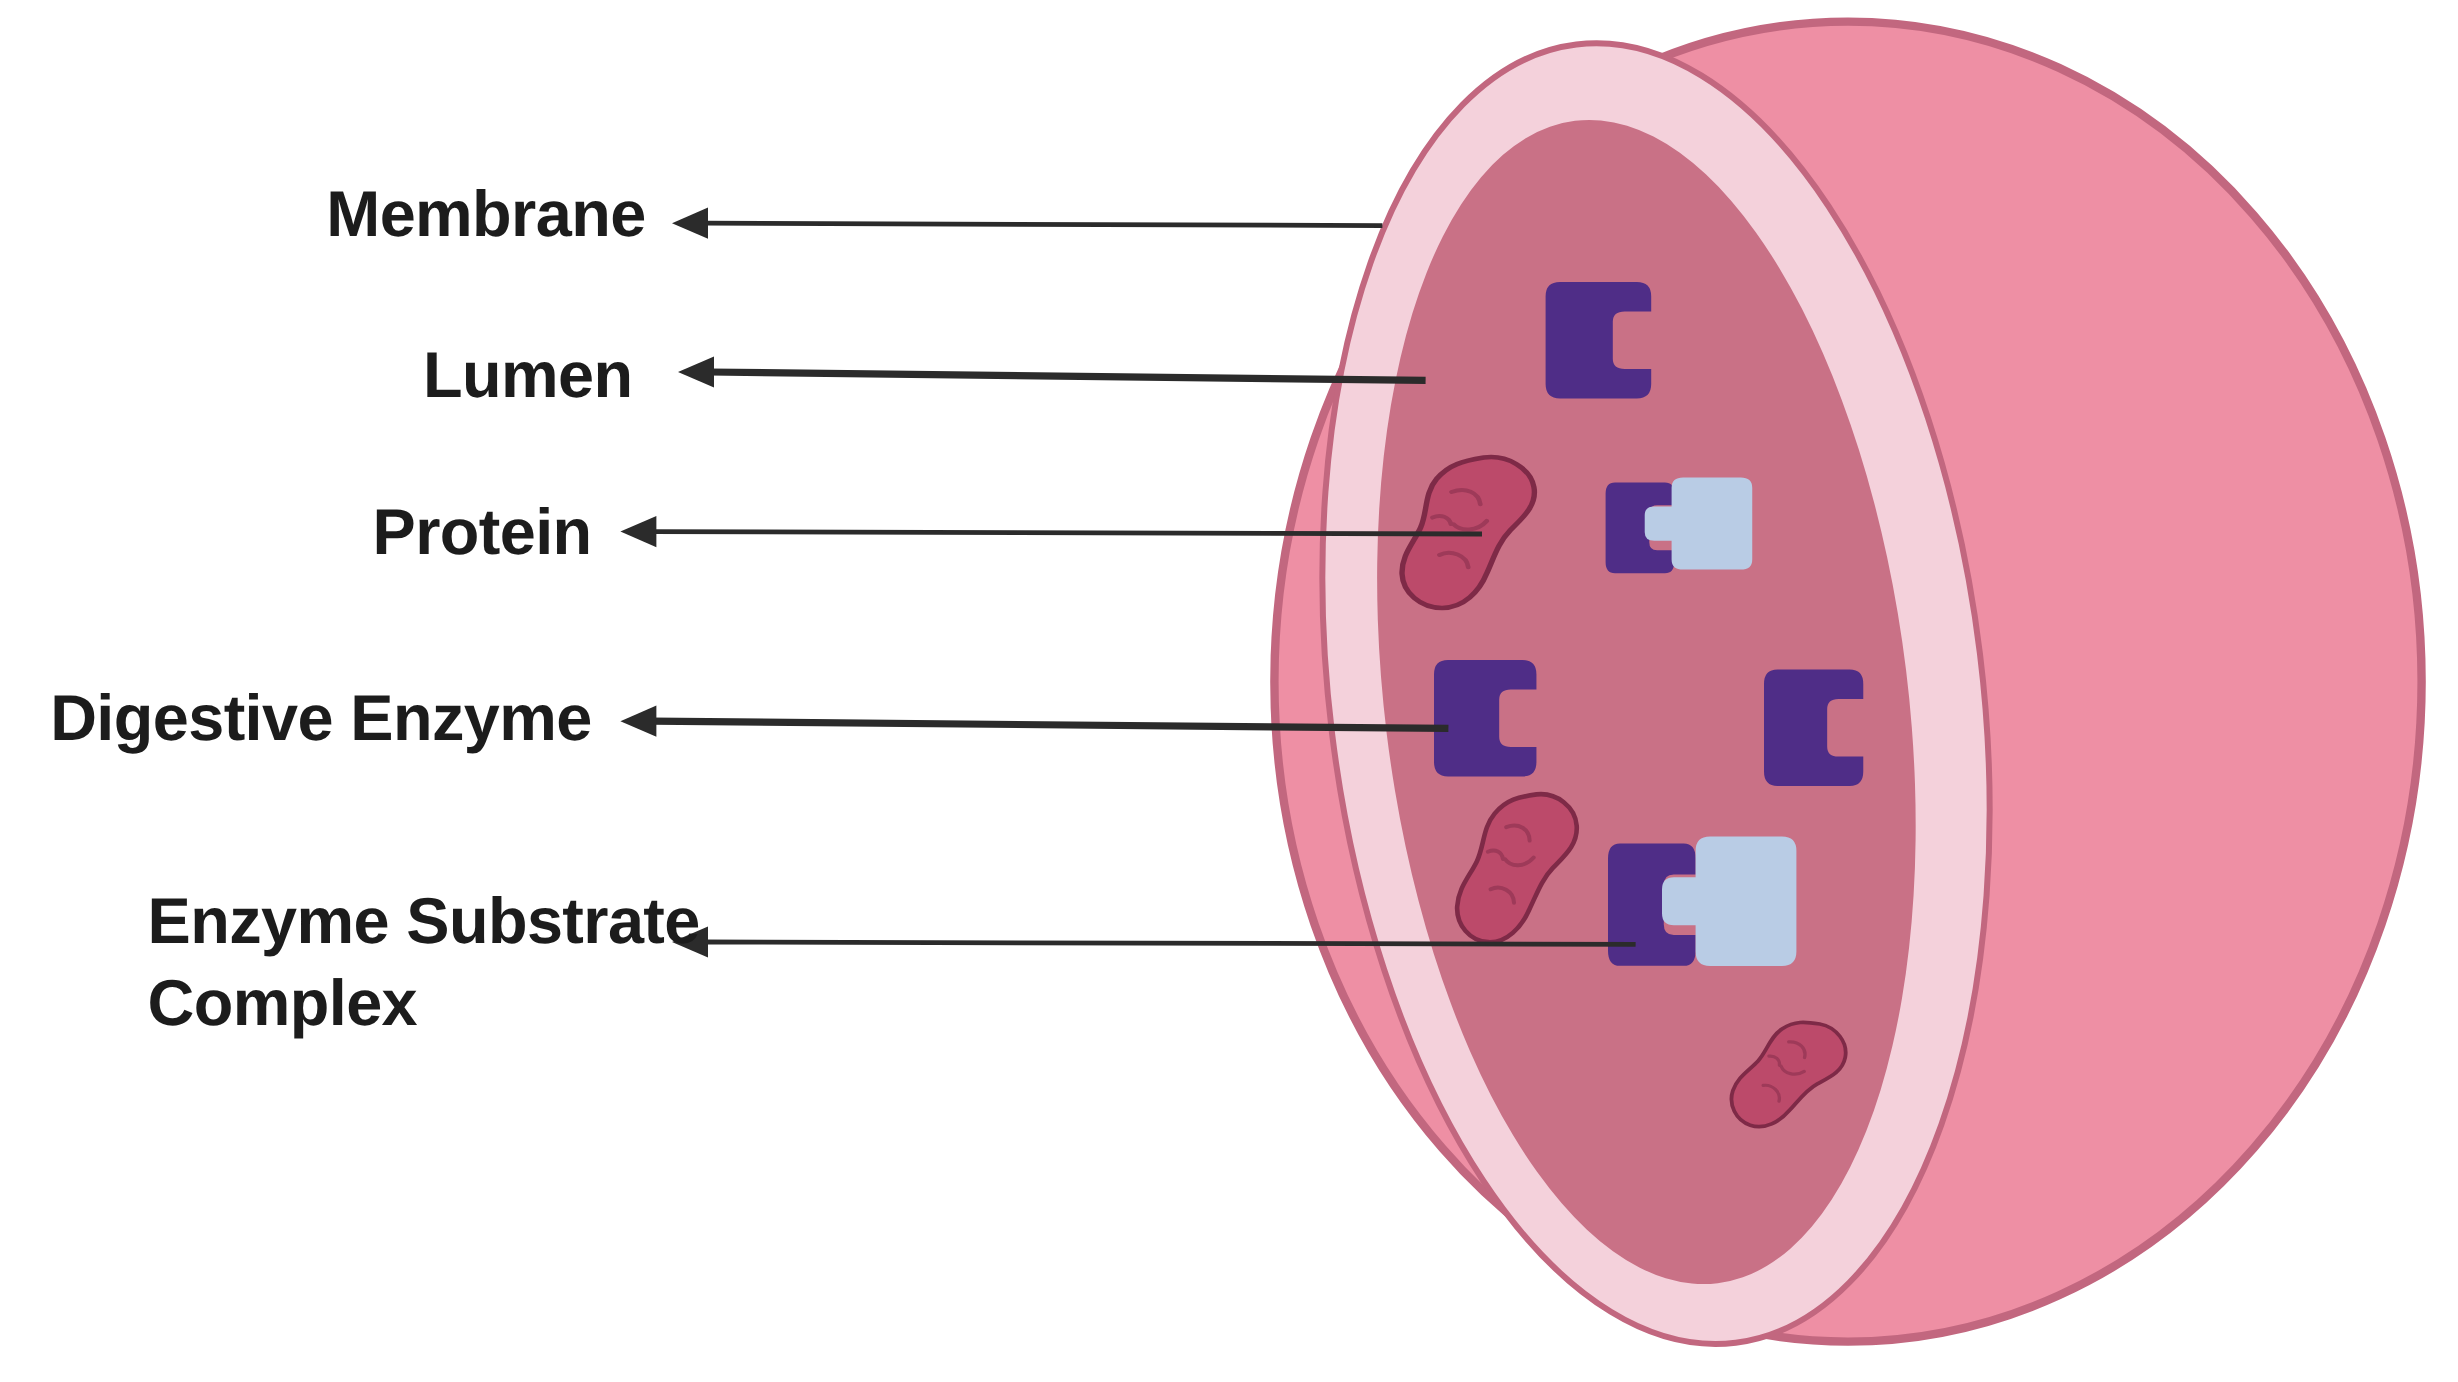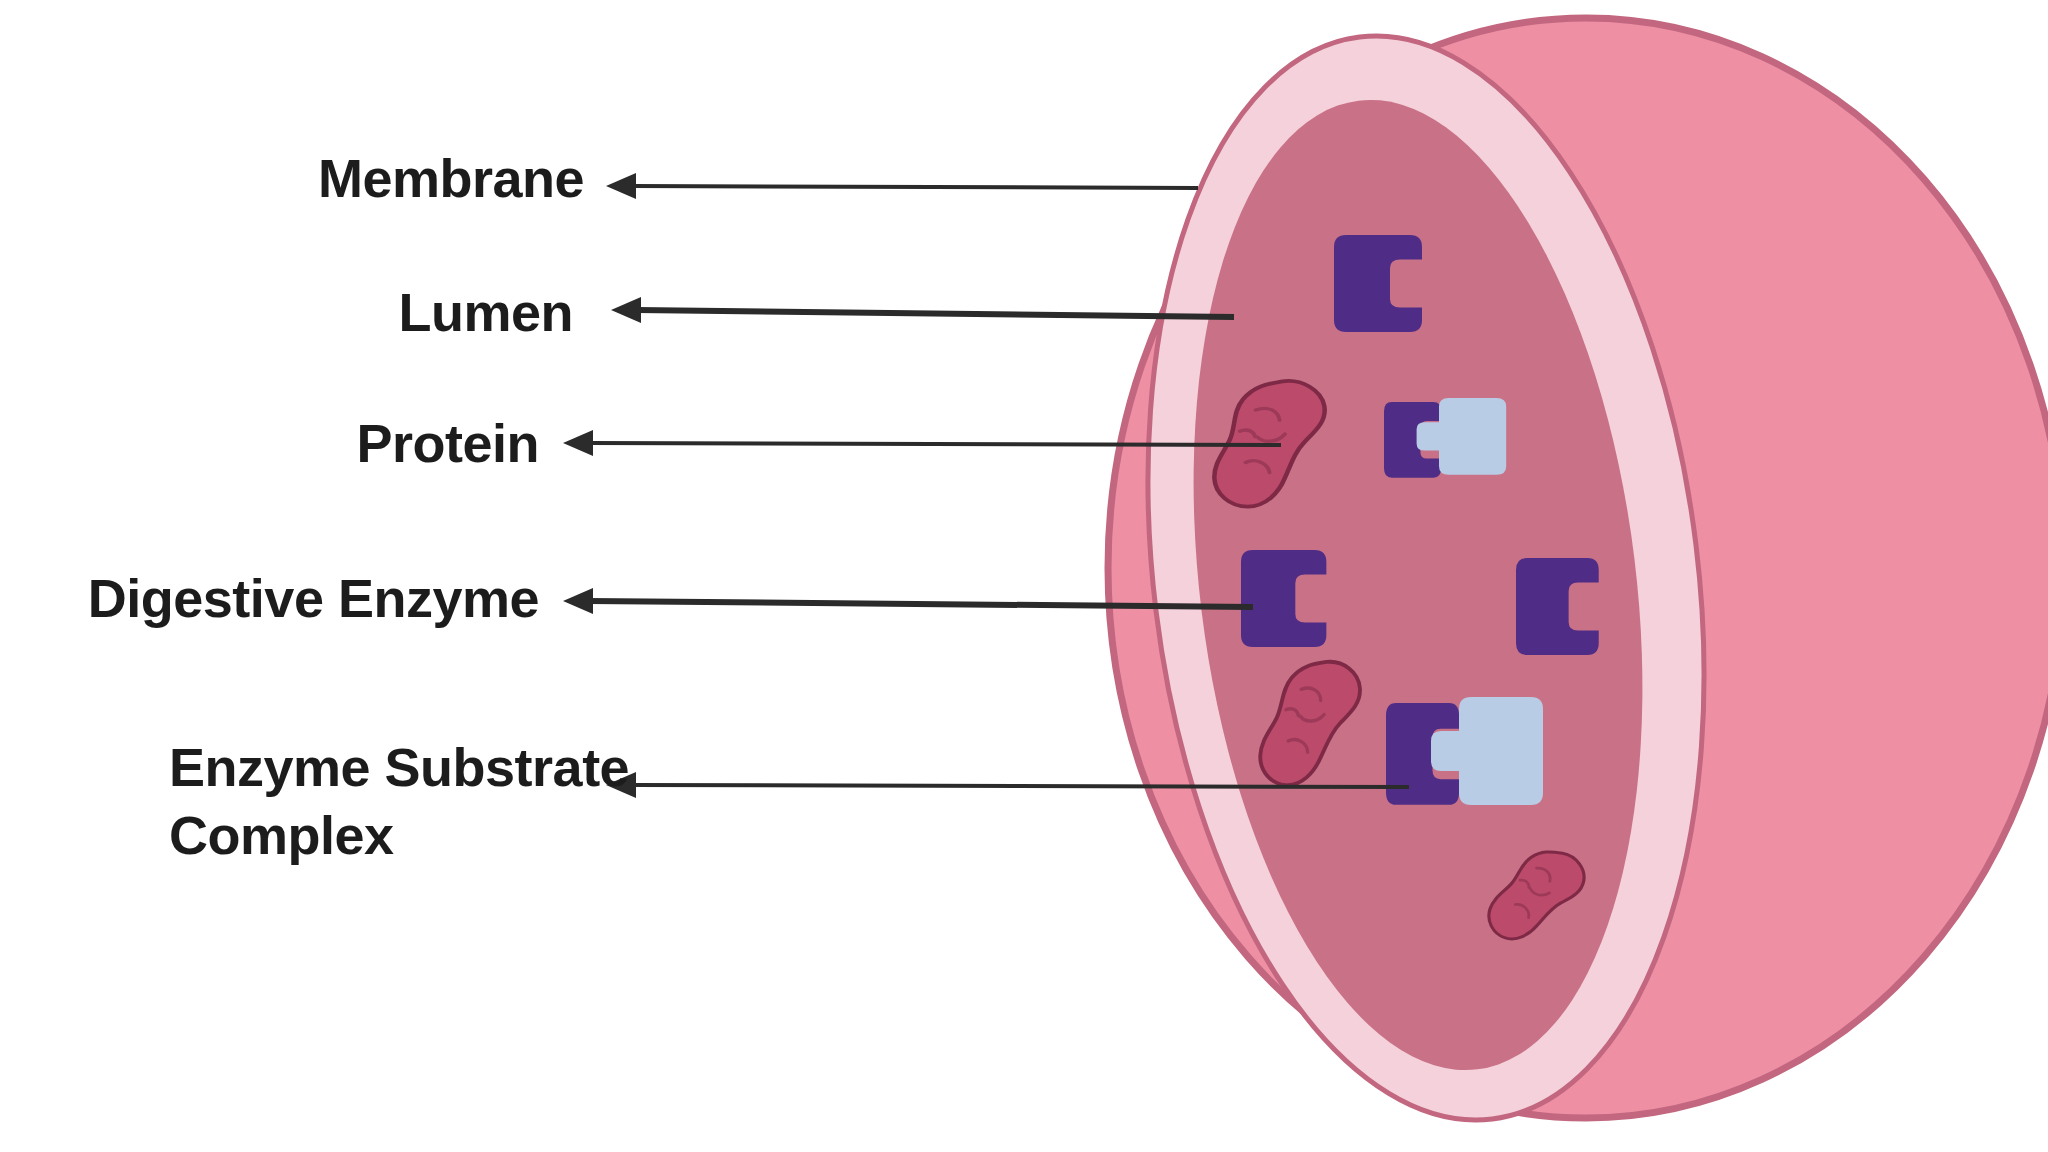--- a/index.html
+++ b/index.html
@@ -9,21 +9,20 @@
     height: 1152px;
     background: var(--background, #ffffff);
     overflow: hidden;
     font-family: "Liberation Sans", sans-serif;
   }
   #diagram-canvas {
     position: relative;
     width: 1702px;
     height: 1152px;
     background: var(--background, #ffffff);
-    padding-left: 46px;
   }
   svg { display: block; }
 
   .sphere-body {
     fill: var(--sphere-fill, #ee8fa4);
     stroke: var(--sphere-outline, #c2677f);
     stroke-width: 7;
   }
   .membrane-ring {
     fill: var(--membrane-ring, #f4d1db);

